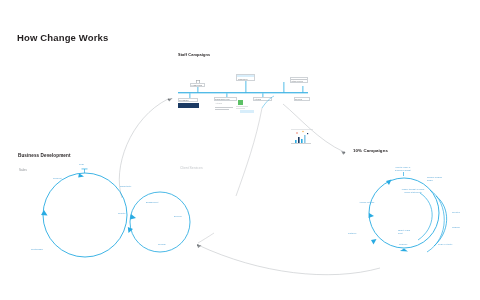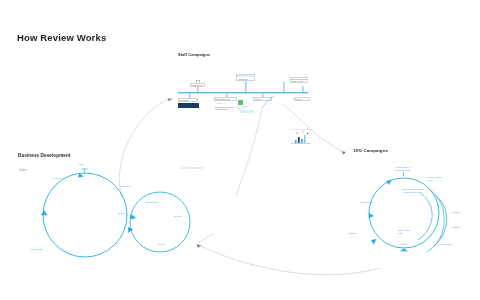--- a/index.html
+++ b/index.html
@@ -112,21 +112,21 @@
   .rule {
     position: absolute;
     background: #c9ccd0;
   }
 </style>
 </head>
 <body>
 
 <div id="canvas">
 
-  <div id="deck-title">How Review Works</div>
+  <div id="deck-title">How Change Works</div>
 
   <svg class="layer" viewBox="0 0 480 300">
 
     <path d="M122,198 C112,168 130,118 168,99" fill="none" stroke="#b5b8bc" stroke-width="0.5"></path>
     <polygon points="168,99 172.6,98.1 169.1,101.6" fill="#8c9094"></polygon>
     <circle cx="168.6" cy="99.3" r="0.85" fill="#6e7276"></circle>
 
     <path d="M283,104 C300,118 318,140 344,152" fill="none" stroke="#b5b8bc" stroke-width="0.5"></path>
     <polygon points="345.6,152.6 341.2,151 343.2,154.8" fill="#8c9094"></polygon>
     <circle cx="344.2" cy="152.3" r="0.85" fill="#6e7276"></circle>

